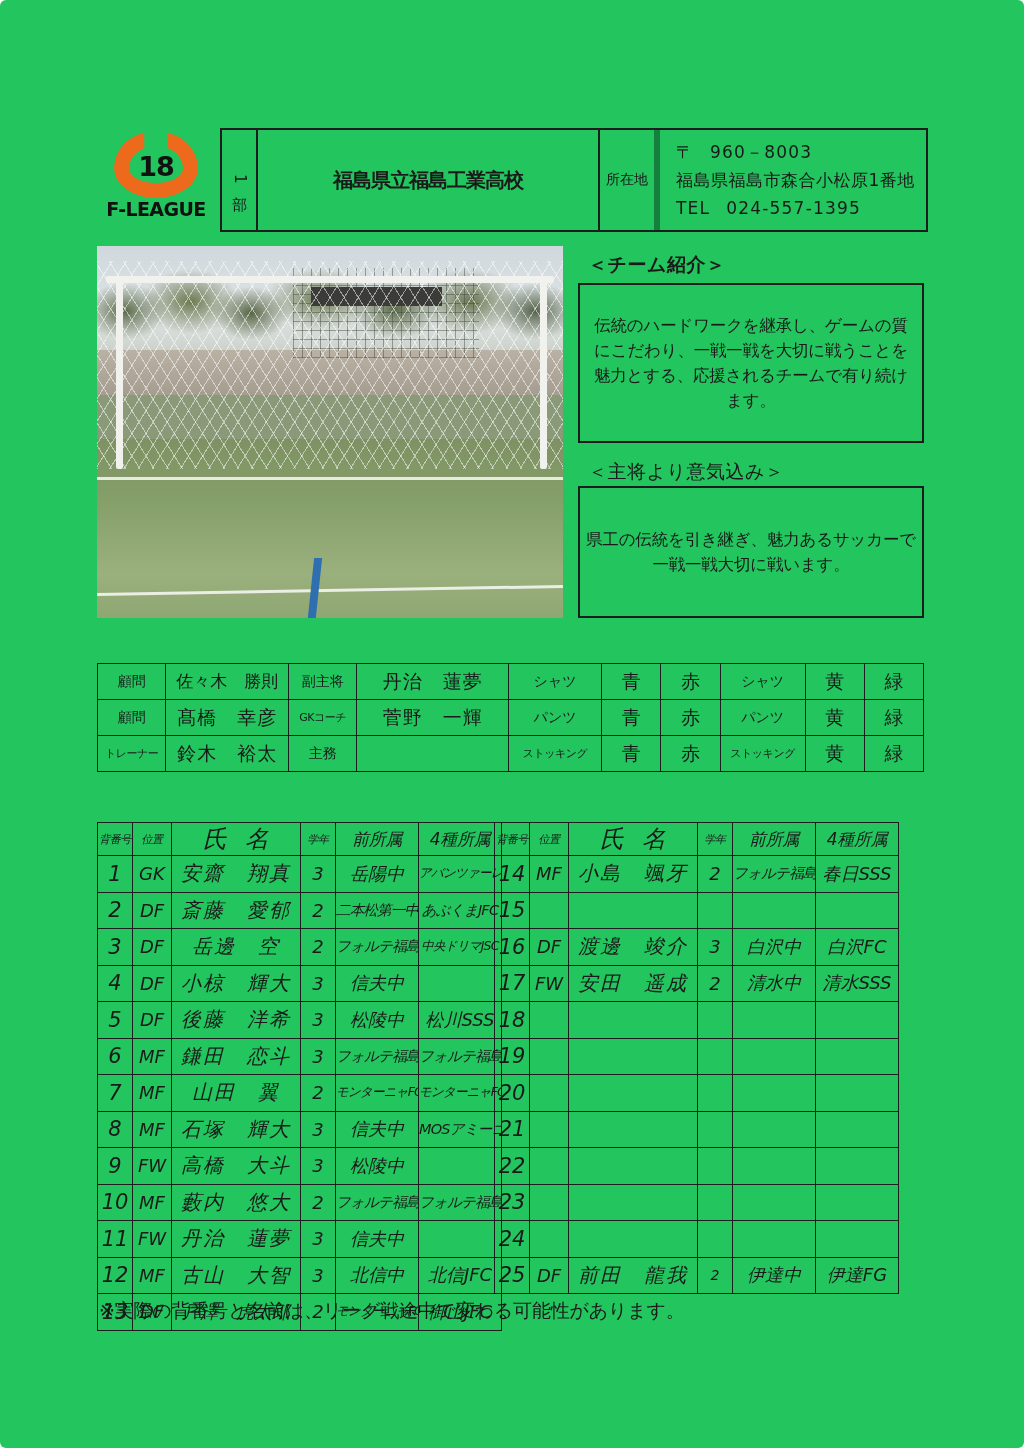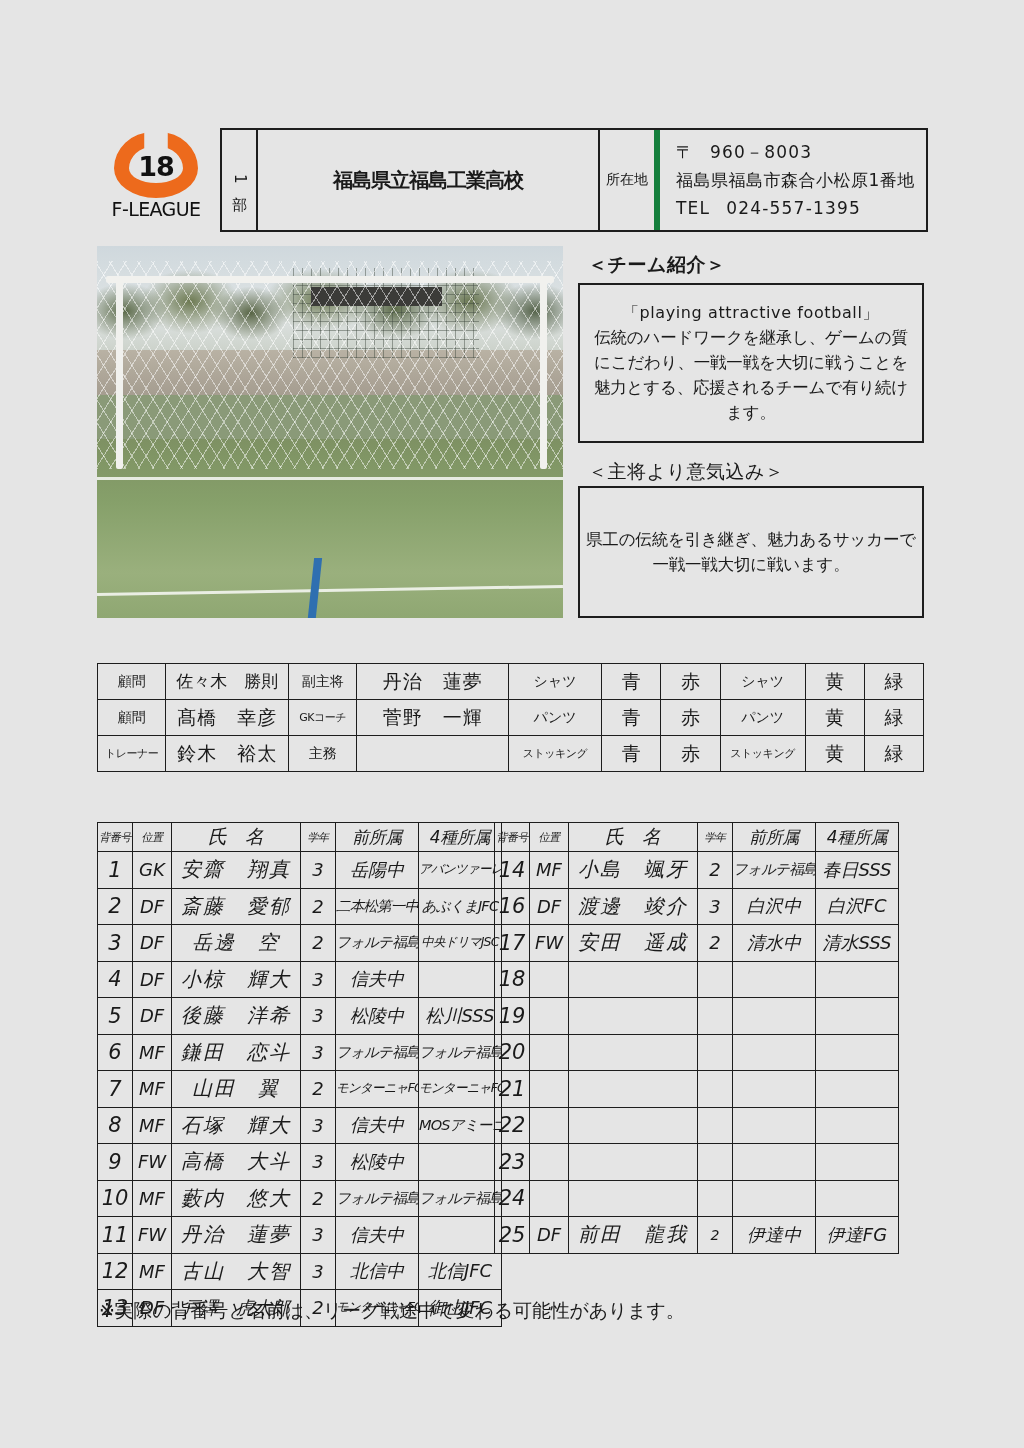--- a/index.html
+++ b/index.html
@@ -11,21 +11,22 @@
     width: 1024px;
     height: 1448px;
     position: relative;
     font-family: "DejaVu Sans", "Liberation Sans", sans-serif;
     color: #1a1a1a;
     overflow: hidden;
   }
   .page {
     position: absolute;
     inset: 0;
-    background: #e5e5e5;
+    background: #22c55e;
+    border-radius: 6px;
   }
 
   
   #header-band {
     position: absolute;
     left: 96px;
     top: 128px;
     width: 828px;
     height: 100px;
   }
@@ -63,21 +64,21 @@
     letter-spacing: -1px;
     font-family: "DejaVu Sans", sans-serif;
   }
   .logo-word {
     position: absolute;
     left: 0px;
     top: 68px;
     width: 120px;
     text-align: center;
     font-size: 19px;
-    font-weight: normal;
+    font-weight: bold;
     color: #111;
     letter-spacing: -0.6px;
     font-family: "DejaVu Sans", sans-serif;
   }
 
   #info-box {
     position: absolute;
     left: 124px;
     top: 0px;
     width: 704px;
@@ -283,21 +284,21 @@
     font-family: "DejaVu Sans", sans-serif;
   }
   .roster tr.head td { height: 28px; }
   .roster td.c-no   { width: 34px; font-size: 21px; }
   .roster td.c-pos  { width: 38px; font-size: 18px; margin-left: 24px; }
   .roster td.c-name { width: 128px; font-size: 20px; letter-spacing: 2px; }
   .roster td.c-yr   { width: 34px; font-size: 18px; text-align: center; }
   .roster td.c-prev { width: 82px; font-size: 18px; }
   .roster td.c-four { width: 82px; font-size: 18px; }
   .roster td.h-no, .roster td.h-pos, .roster td.h-yr { font-size: 11px; letter-spacing: -0.5px; }
-  .roster td.h-name { font-size: 19px; letter-spacing: 18px; text-indent: 18px; margin-top: 48px; }
+  .roster td.h-name { font-size: 24px; letter-spacing: 18px; text-indent: 18px; margin-top: 48px; }
   .roster td.h-prev, .roster td.h-four { font-size: 17px; letter-spacing: -0.3px; }
   .roster td.tight { font-size: 12.5px; letter-spacing: -0.8px; }
   .roster td.tight2 { font-size: 14.5px; letter-spacing: -0.8px; }
 
   
   #footnote {
     position: absolute;
     left: 99px;
     top: 1298px;
     font-size: 19px;
@@ -369,21 +370,21 @@
     <div class="pl kneel" style="left:164px;top:192px;"></div>
     <div class="pl kneel" style="left:214px;top:198px;"></div>
     <div class="pl kneel" style="left:262px;top:192px;"></div>
     <div class="pl kneel white-shoe" style="left:318px;top:198px;"></div>
     <div class="pl kneel" style="left:368px;top:196px;"></div>
   </div>
 
   <div class="panel-title" id="intro-title">＜チーム紹介＞</div>
   <div class="panel-box" id="intro-box">
     <div class="panel-text" id="intro-text">
-      <span class="quote">「playing attractive football」</span><span>伝統のハードワークを継承し、ゲームの質にこだわり、一戦一戦を大切に戦うことを魅力とする、応援されるチームで有り続けます。</span>
+      <span>伝統のハードワークを継承し、ゲームの質にこだわり、一戦一戦を大切に戦うことを魅力とする、応援されるチームで有り続けます。</span>
     </div>
   </div>
 
   <div class="panel-title" id="captain-title">＜主将より意気込み＞</div>
   <div class="panel-box" id="captain-box">
     <div class="panel-text">県工の伝統を引き継ぎ、魅力あるサッカーで一戦一戦大切に戦います。</div>
   </div>
 
   <table id="staff-table">
     <colgroup>
@@ -567,20 +568,28 @@
       </tr>
       <tr>
           <td class="c-no">14</td>
           <td class="c-pos">MF</td>
           <td class="c-name">小島　颯牙</td>
           <td class="c-yr">2</td>
           <td class="c-prev tight2">フォルテ福島</td>
           <td class="c-four">春日SSS</td>
         </tr>
       <tr>
+          <td class="c-no">15</td>
+          <td class="c-pos"></td>
+          <td class="c-name"></td>
+          <td class="c-yr"></td>
+          <td class="c-prev"></td>
+          <td class="c-four"></td>
+        </tr>
+      <tr>
           <td class="c-no">16</td>
           <td class="c-pos">DF</td>
           <td class="c-name">渡邊　竣介</td>
           <td class="c-yr">3</td>
           <td class="c-prev">白沢中</td>
           <td class="c-four">白沢FC</td>
         </tr>
       <tr>
           <td class="c-no">17</td>
           <td class="c-pos">FW</td>

